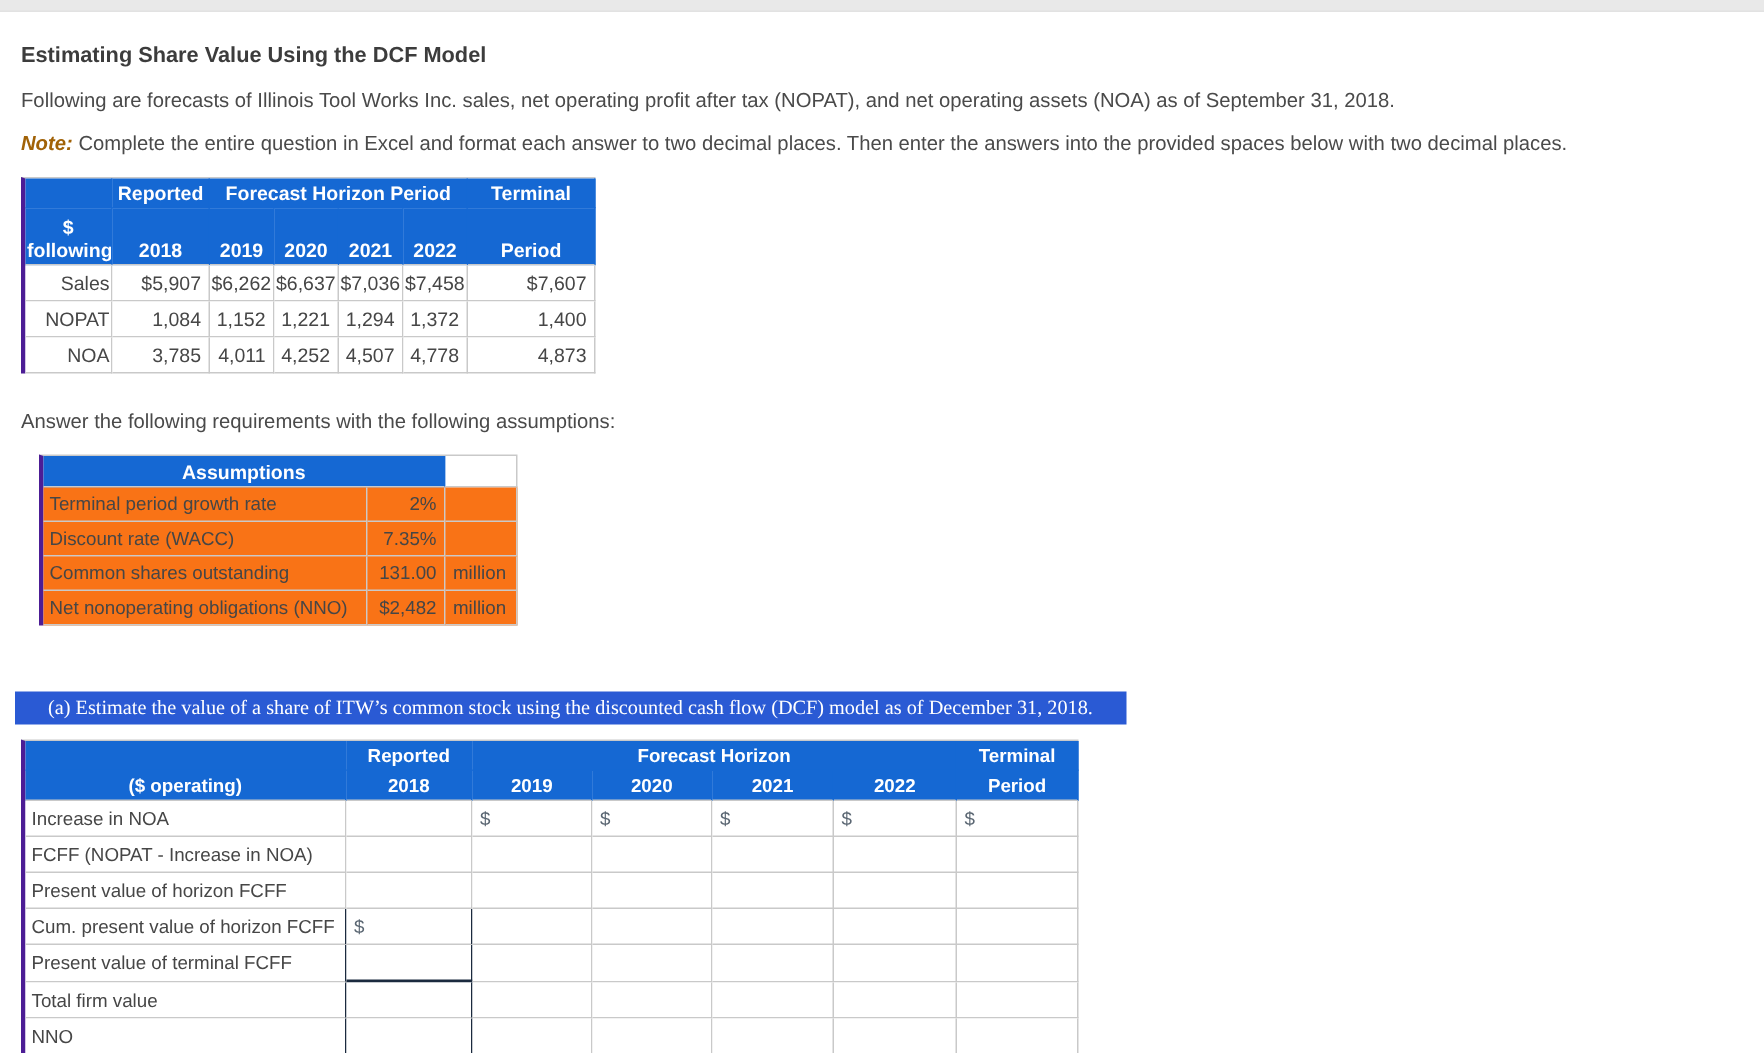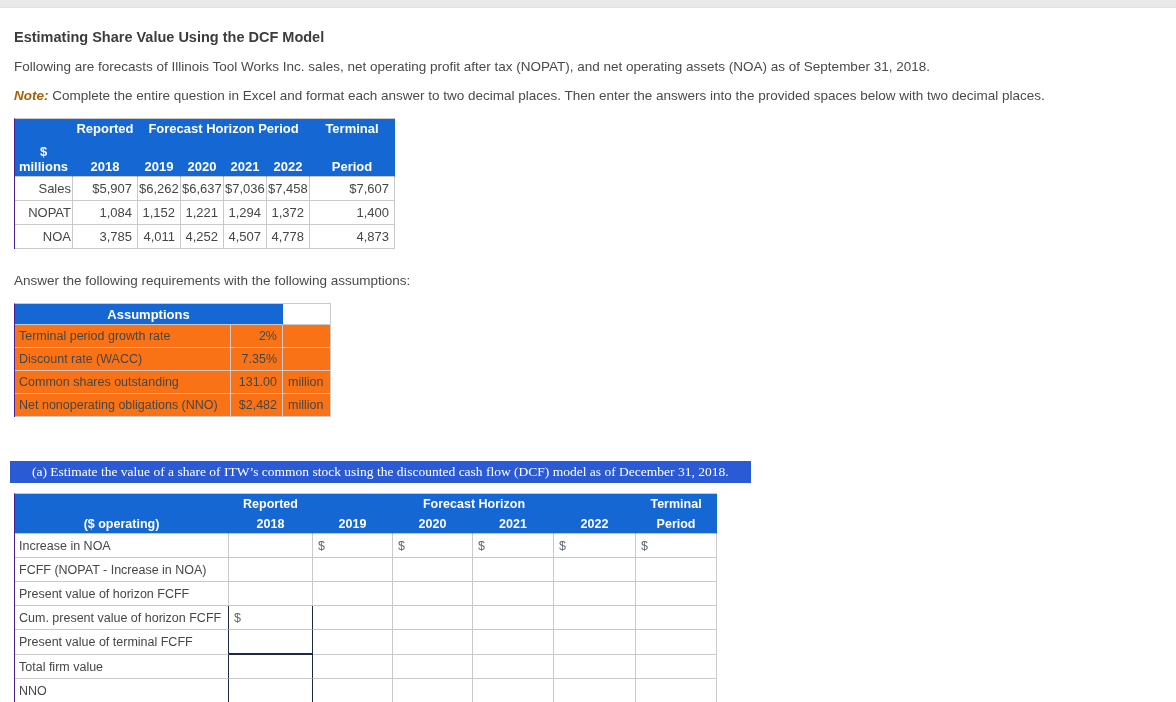--- a/index.html
+++ b/index.html
@@ -5,41 +5,41 @@
   html,body { margin:0; padding:0; background:#fff; }
   body { font-family:"Liberation Sans", sans-serif; color:#464646; width:1176px; }
   .top-strip { height:7px; background:#e9e9e9; border-bottom:1px solid #e2e2e2; }
   .content { padding:11px 14px 20px 14px; }
 
   .title { font-size:14.5px; font-weight:bold; color:#3c3c3c; margin:10px 0 0 0; }
   .para { font-size:13.5px; margin:14px 0 0 0; color:#4a4a4a; }
   .para b { color:#a16207;font-style:italic; }
 
   table { border-collapse:separate; border-spacing:0; table-layout:fixed;
-          border-top:1px solid #c9c9c9; border-left:1px solid #4c1d95; }
+          border-top:1px solid #c9c9c9; border-left:3px solid #4c1d95; }
   th,td { border-right:1px solid #c9c9c9; border-bottom:1px solid #c9c9c9;
           font-weight:normal; overflow:hidden; white-space:nowrap; vertical-align:middle; }
 
   .hdr { background:#1568d3; color:#fff; font-weight:bold; text-align:center;
          border-right-color:#1568d3; }
   .hdr-top { border-bottom-color:#1568d3; }
 
   
   .t1 { font-size:13px; margin-top:15px; width:381px; }
   .t1 th { font-size:13px; }
   .t1 .hdr-top th { height:17px; }
   .t1 .hdr-bot th { height:34px; vertical-align:bottom; padding-bottom:2px; }
   .t1 td { height:21px; background:#fff;text-align:right; }
   .unit-hdr { white-space:normal; line-height:15px; }
 
   .lbl { text-align:left; padding-left:4px; }
   .num { text-align:right; padding-right:5px; }
 
   
-  .t2 { font-size:12.5px; margin-top:15px; width:317px; }
+  .t2 { font-size:12.5px; margin-top:15px; width:317px;margin-left:12px; }
   .t2 th { height:18px; font-size:13px; }
   .t2 td { height:20px; background:#f97316; }
   .blank-hdr { background:#fff; border-right-color:#c9c9c9; }
   .unit-cell { text-align:left; padding-left:5px; }
 
   
   .highlight { display:inline-block; margin:26px 0 0 -4px; padding:3px 22px;
                background:#2a5ad4; color:#fff; font-size:13.5px;font-family:Liberation Serif, serif; }
 
   
@@ -76,21 +76,21 @@
         <col style="width:85px">
       </colgroup>
     <tbody>
         <tr class="hdr-top">
       <th class="hdr hdr-top"></th>
       <th class="hdr hdr-top">Reported</th>
       <th class="hdr hdr-top" colspan="4">Forecast Horizon Period</th>
       <th class="hdr hdr-top">Terminal</th>
     </tr>
     <tr class="hdr-bot">
-      <th class="hdr unit-hdr">$ millions</th>
+      <th class="hdr unit-hdr">$ following</th>
       <th class="hdr">2018</th>
       <th class="hdr">2019</th>
       <th class="hdr">2020</th>
       <th class="hdr">2021</th>
       <th class="hdr">2022</th>
       <th class="hdr">Period</th>
     </tr>
     <tr>
       <td class="lbl">Sales</td>
       <td class="num">$5,907</td>

